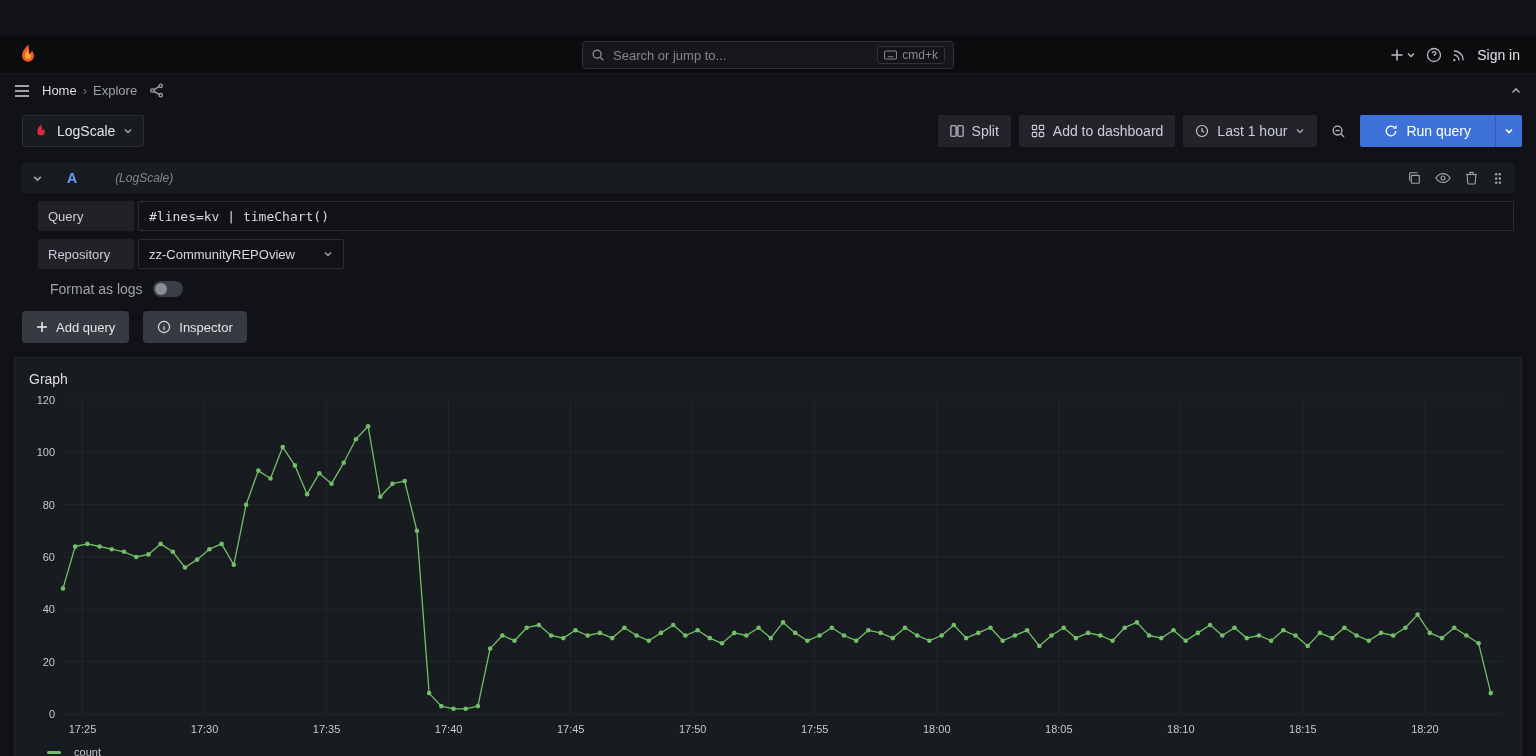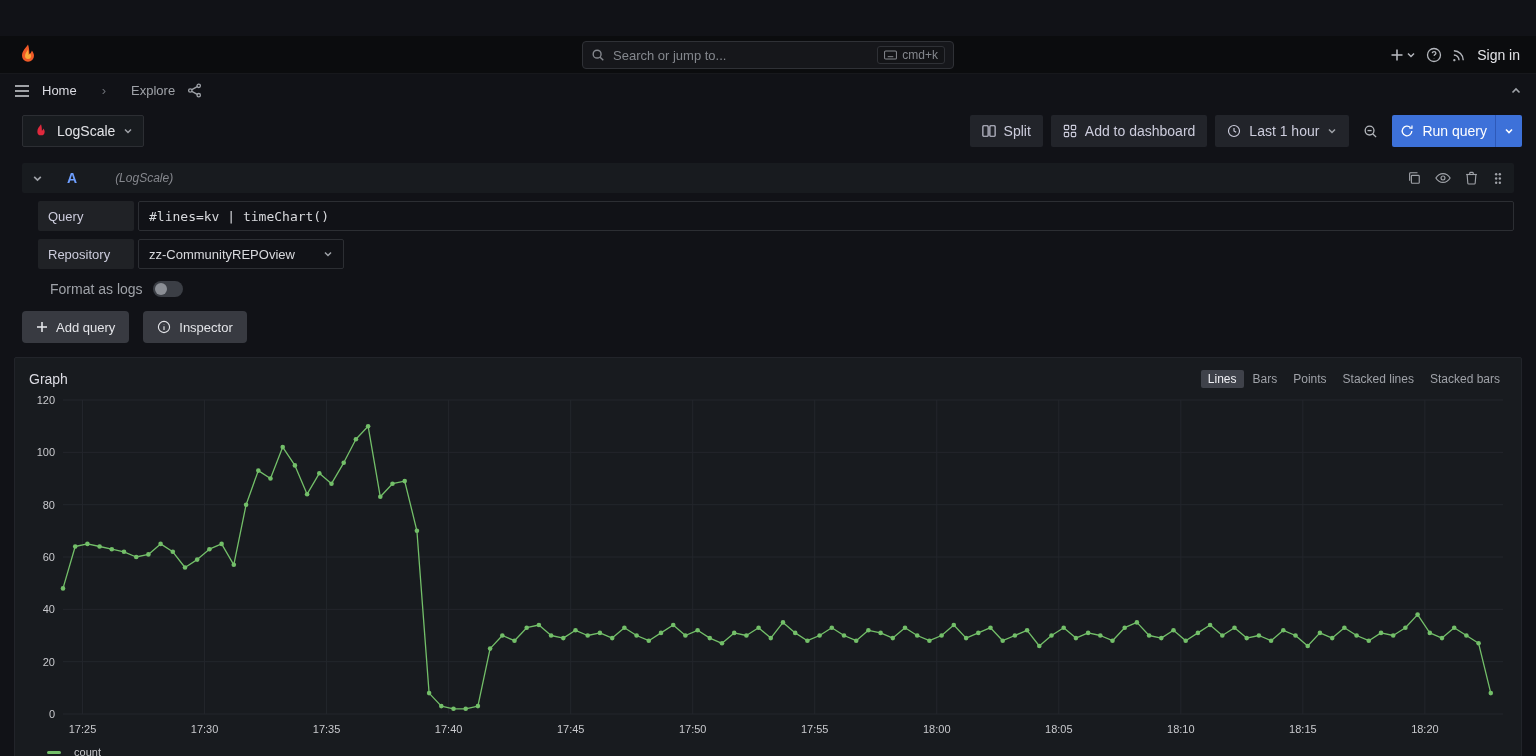--- a/index.html
+++ b/index.html
@@ -28,21 +28,21 @@
   .kbd {
     display:flex; align-items:center; gap:5px; color:#84878d; font-size:12px;
     border:1px solid #2f3136; border-radius:3px; padding:1px 6px; background:#131417;
   }
   .nav-right { margin-left:auto; display:flex; align-items:center; gap:10px; }
   .navbtn { display:flex; align-items:center; gap:2px; cursor:pointer; color:#b4b7bd; }
   .signin { color:#e3e4e8; font-size:14px; cursor:pointer; text-decoration:none; }
 
   
   .subnav { height:33px; display:flex; align-items:center; padding:0 14px; gap:12px; }
-  .crumbs { display:flex; align-items:center; gap:25px; font-size:13px; }
+  .crumbs { display:flex; align-items:center; gap:6px; font-size:13px; }
   .crumb-home { color:#dcdce3; cursor:pointer; }
   .crumb-sep { color:#6c6f76; }
   .crumb-current { color:#9fa2a8; cursor:pointer; }
   .subnav .spacer { flex:1; }
 
   
   .toolbar { margin-top:8px; padding:0 14px; display:flex; align-items:center; height:32px; }
   .ds-picker {
     height:32px; display:flex; align-items:center; gap:8px; background:#181b1f;
     border:1px solid #2c2e33; border-radius:2px; padding:0 10px; cursor:pointer; margin-left:8px;
@@ -51,21 +51,21 @@
   .toolbar-right { margin-left:auto; display:flex; align-items:center; gap:8px; }
   .tbtn {
     height:32px; display:flex; align-items:center; gap:8px; background:#22242a;
     border:none; border-radius:2px; padding:0 12px; color:#ccccdc; font-size:14px;
     font-family:inherit; cursor:pointer; white-space:nowrap;
   }
   .tbtn-ghost { background:transparent; padding:0 6px; }
   .runquery { display:flex; align-items:stretch; border-radius:2px; overflow:hidden; cursor:pointer; }
   .runquery .rq-main {
     background:#3d71d9; color:#fff; display:flex; align-items:center; gap:8px;
-    padding:0 8px; font-size:14px; font-weight:500; height:32px;
+    padding:0 24px; font-size:14px; font-weight:500; height:32px;
   }
   .runquery .rq-caret {
     background:#3d71d9; border-left:1px solid #2e59b8; display:flex; align-items:center;
     padding:0 8px; color:#fff;
   }
 
   
   .qsection { margin:16px 22px 0; }
   .qe-header {
     height:30px; background:#181b1f; border-radius:2px; display:flex; align-items:center;
@@ -393,27 +393,20 @@
             </svg>
         </span>
         <span>Inspector</span>
       </button>
     </div>
   </section>
 
   <section class="panel">
     <div class="panel-header">
       <span class="panel-title">Graph</span>
-      <div class="modes">
-        <span class="mode active">Lines</span>
-        <span class="mode">Bars</span>
-        <span class="mode">Points</span>
-        <span class="mode">Stacked lines</span>
-        <span class="mode">Stacked bars</span>
-      </div>
     </div>
     <div class="chart-wrap">
       <svg id="chart" width="1492" height="352" viewBox="0 0 1492 352" style="font-family:'Liberation Sans',sans-serif;">
           <line x1="40" x2="1480" y1="322" y2="322" stroke="#23262c" stroke-width="1"></line>
           <text x="32" y="326" text-anchor="end" fill="#c8c9cd" font-size="11">0</text>
           <line x1="40" x2="1480" y1="269.6666666666667" y2="269.6666666666667" stroke="#23262c" stroke-width="1"></line>
           <text x="32" y="273.6666666666667" text-anchor="end" fill="#c8c9cd" font-size="11">20</text>
           <line x1="40" x2="1480" y1="217.33333333333334" y2="217.33333333333334" stroke="#23262c" stroke-width="1"></line>
           <text x="32" y="221.33333333333334" text-anchor="end" fill="#c8c9cd" font-size="11">40</text>
           <line x1="40" x2="1480" y1="165" y2="165" stroke="#23262c" stroke-width="1"></line>

